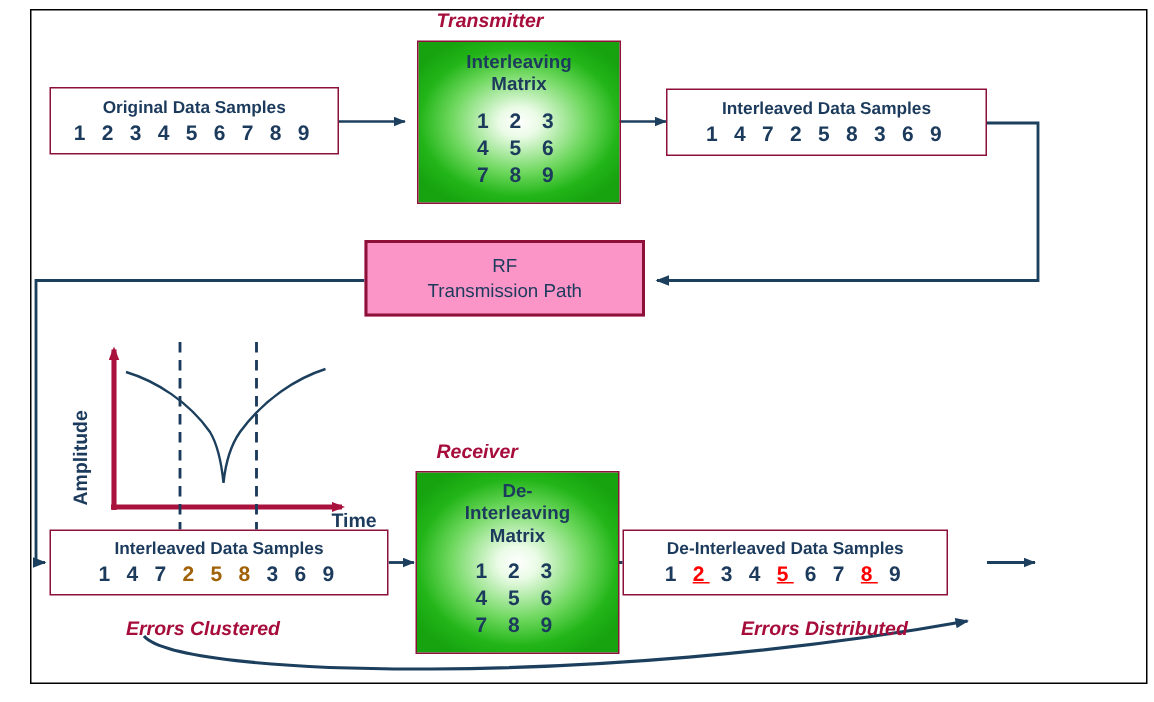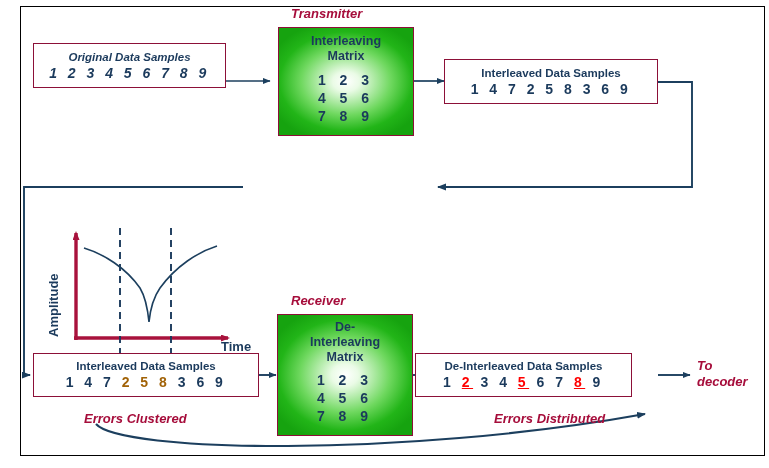--- a/index.html
+++ b/index.html
@@ -125,30 +125,34 @@
   <div class="redlabel" style="left:291px;top:6px;">Transmitter</div>
 
   <div class="greenbox" style="left:278px;top:27px;width:136px;height:109px;padding-top:6px;">
     <div class="gtitle">Interleaving</div>
     <div class="gtitle">Matrix</div>
     <div class="grow" style="margin-top:7px;">1 2 3</div>
     <div class="grow">4 5 6</div>
     <div class="grow">7 8 9</div>
   </div>
 
-  <div class="databox" style="left:33px;top:43px;width:193px;height:45px;font-style:italic;">
+  <div class="databox" style="left:33px;top:58px;width:193px;height:45px;">
     <div class="cap">Original Data Samples</div>
     <div class="digits">1 2 3 4 5 6 7 8 9</div>
   </div>
 
   <div class="databox" style="left:444px;top:59px;width:214px;height:45px;">
     <div class="cap">Interleaved Data Samples</div>
     <div class="digits">1 4 7 2 5 8 3 6 9</div>
   </div>
 
+  <div class="pinkbox" style="left:243px;top:160px;width:187px;height:51px;">
+    <div>RF</div>
+    <div>Transmission Path</div>
+  </div>
 
   <div class="axis-label" id="amplitude-label" style="left:46px;top:337px;">Amplitude</div>
   <div class="axis-label" style="left:221px;top:339px;">Time</div>
 
   <div class="redlabel" style="left:291px;top:293px;">Receiver</div>
 
   <div class="greenbox" style="left:277px;top:314px;width:136px;height:122px;padding-top:5px;">
     <div class="gtitle">De-</div>
     <div class="gtitle">Interleaving</div>
     <div class="gtitle">Matrix</div>
@@ -165,18 +169,14 @@
   </div>
 
   <div class="databox" style="left:415px;top:353px;width:217px;height:44px;">
     <div class="cap">De-Interleaved Data Samples</div>
     <div class="digits" id="deint-digits"><span>1</span><span> </span><span class="errU">2</span><span> </span><span>3</span><span> </span><span>4</span><span> </span><span class="errU">5</span><span> </span><span>6</span><span> </span><span>7</span><span> </span><span class="errU">8</span><span> </span><span>9</span></div>
   </div>
 
   <div class="redlabel" style="left:84px;top:411px;">Errors Clustered</div>
   <div class="redlabel" style="left:494px;top:411px;">Errors Distributed</div>
 
-  <div class="redlabel" style="left:697px;top:358px;line-height:16px;">
-    <div>To</div>
-    <div>decoder</div>
-  </div>
 
 </div>
 
 </body></html>

